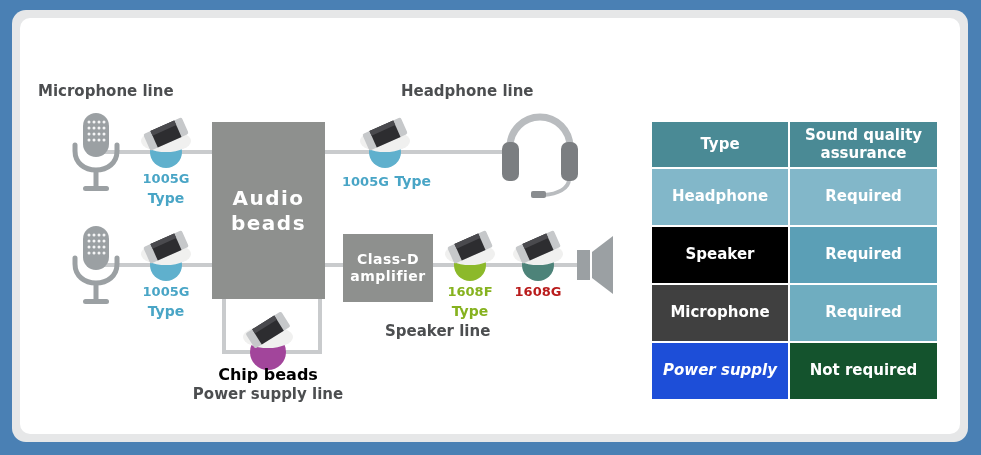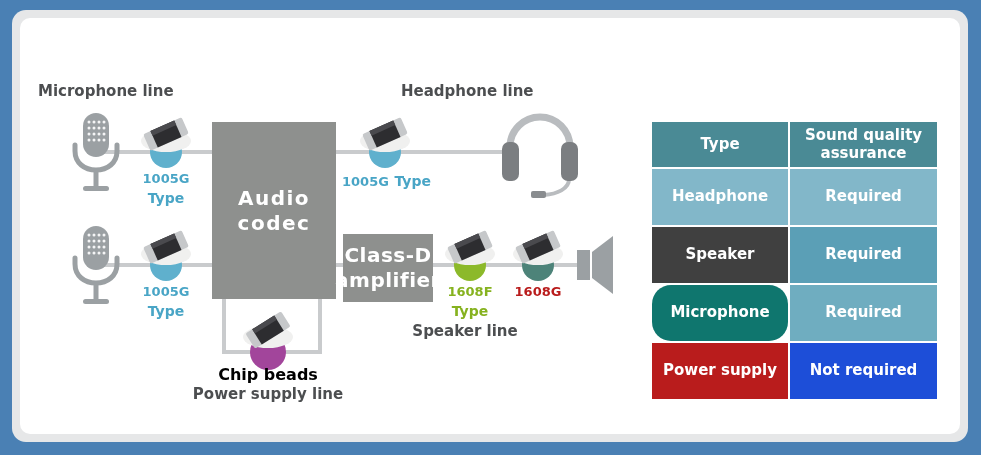--- a/index.html
+++ b/index.html
@@ -10,21 +10,21 @@
   .abs{position:absolute;}
   .hline{position:absolute;height:4px;background:#c9cbcd;}
   .section-label{position:absolute;font-size:15px;font-weight:bold;color:#4c4e50;white-space:nowrap;}
   .dot{position:absolute;width:32px;height:32px;border-radius:50%;}
   .bead-label{position:absolute;font-weight:bold;text-align:center;white-space:nowrap;}
   .code{font-size:13px;}
   .type{font-size:14px;}
   .block{position:absolute;background:#8e908e;display:flex;flex-direction:column;align-items:center;justify-content:center;color:#ffffff;font-weight:bold;text-align:center;}
   .block .bl{line-height:1.25;}
   .codec{font-size:20px;letter-spacing:1.5px;}
-  .classd{font-size:20px;letter-spacing:.5px;}
+  .classd{font-size:14px;letter-spacing:.5px;}
   .power-loop{position:absolute;border:4px solid #c9cbcd;border-top:none;}
   .tbl{position:absolute;left:652px;top:122px;width:285px;display:grid;grid-template-columns:136px 147px;grid-auto-rows:auto;gap:2px;background:#ffffff;}
   .cell{display:flex;align-items:center;justify-content:center;color:#ffffff;font-weight:bold;font-size:15px;text-align:center;line-height:1.15;}
   .cell.hdr{height:45px;}
   .cell.row{height:56px;}
 </style>
 </head>
 <body>
 
 <div class="stage">
@@ -98,23 +98,23 @@
         <rect x="33" y="88" width="15" height="7" rx="2" fill="#898c8f"></rect>
         <rect x="4" y="39" width="17" height="39" rx="7" fill="#7b7e81"></rect>
         <rect x="63" y="39" width="17" height="39" rx="7" fill="#7b7e81"></rect>
       </svg>
 
       <svg class="abs" style="left:557px;top:217px;" width="38" height="60" viewBox="0 0 38 60">
         <rect x="0" y="15" width="13" height="30" fill="#9ba0a3"></rect>
         <polygon points="15,17 36,1 36,59 15,43" fill="#9ba0a3"></polygon>
       </svg>
 
-      <div class="block codec" style="left:192px;top:104px;width:124px;height:177px;">
+      <div class="block codec" style="left:192px;top:104px;width:113px;height:177px;">
         <div class="bl">Audio</div>
-        <div class="bl">codec</div>
+        <div class="bl">beads</div>
       </div>
 
       <div class="block classd" style="left:323px;top:216px;width:90px;height:68px;">
         <div class="bl">Class-D</div>
         <div class="bl">amplifier</div>
       </div>
 
       <div class="dot" style="left: 130px; top: 118px; background-color: rgb(95, 176, 205);"></div>
       <svg class="abs" style="left:120px;top:96px;" width="52" height="42" viewBox="0 0 52 42">
         <ellipse cx="26" cy="27" rx="25" ry="11" fill="#f0f0ef"></ellipse>
@@ -166,46 +166,46 @@
       <svg class="abs" style="left:492px;top:209px;" width="52" height="42" viewBox="0 0 52 42">
         <ellipse cx="26" cy="27" rx="25" ry="11" fill="#f0f0ef"></ellipse>
         <g transform="rotate(-24 26 20)">
           <rect x="5" y="11" width="42" height="18" rx="2" fill="#c6c8ca"></rect>
           <rect x="13" y="11" width="26" height="18" fill="#2d2d30"></rect>
           <rect x="13" y="11" width="26" height="5" fill="#4a4a4e"></rect>
         </g>
       </svg>
       <div class="bead-label code" style="left: 478px; top: 266px; width: 80px; color: #b91c1c;">1608G</div>
 
-      <div class="section-label" style="left:365px;top:304px;width:160px;text-align:center;">Speaker line</div>
+      <div class="section-label" style="left:365px;top:304px;width:160px;text-align:left;">Speaker line</div>
 
       <div class="dot" style="left: 230px; top: 316px; width: 36px; height: 36px; background-color: rgb(162, 69, 155);"></div>
       <svg class="abs" style="left:222px;top:292px;" width="52" height="42" viewBox="0 0 52 42">
         <ellipse cx="26" cy="27" rx="25" ry="11" fill="#f0f0ef"></ellipse>
         <g transform="rotate(-32 26 20)">
           <rect x="5" y="11" width="42" height="18" rx="2" fill="#c6c8ca"></rect>
           <rect x="13" y="11" width="26" height="18" fill="#2d2d30"></rect>
           <rect x="13" y="11" width="26" height="5" fill="#4a4a4e"></rect>
         </g>
       </svg>
       <div class="bead-label code" style="left: 188px; top: 347px; width: 120px; font-size: 16px; color: #000000;">Chip beads</div>
       <div class="section-label" style="left:168px;top:367px;width:160px;text-align:center;">Power supply line</div>
 
       <div class="tbl" style="left:632px;top:104px;">
         <div class="cell hdr" style="background-color: rgb(74, 138, 149);">Type</div>
         <div class="cell hdr" style="padding: 0px 8px; background-color: rgb(74, 138, 149);">Sound quality assurance</div>
 
         <div class="cell row" style="background-color: rgb(130, 183, 201);">Headphone</div>
         <div class="cell row" style="background-color: rgb(130, 183, 201);">Required</div>
 
-        <div class="cell row" style="background-color: #404040;">Speaker</div>
+        <div class="cell row" style="background-color: #000000;">Speaker</div>
         <div class="cell row" style="background-color: rgb(91, 159, 182);">Required</div>
 
-        <div class="cell row" style="background-color: #0f766e; border-radius: 19px;">Microphone</div>
+        <div class="cell row" style="background-color: #404040;">Microphone</div>
         <div class="cell row" style="background-color: rgb(111, 173, 192);">Required</div>
 
-        <div class="cell row" style="background-color: #b91c1c;">Power supply</div>
-        <div class="cell row" style="background-color: #1d4ed8;">Not required</div>
+        <div class="cell row" style="background-color: #1d4ed8; font-style: italic;">Power supply</div>
+        <div class="cell row" style="background-color: #14532d;">Not required</div>
       </div>
 
     </div>
   </div>
 </div>
 
 </body></html>

